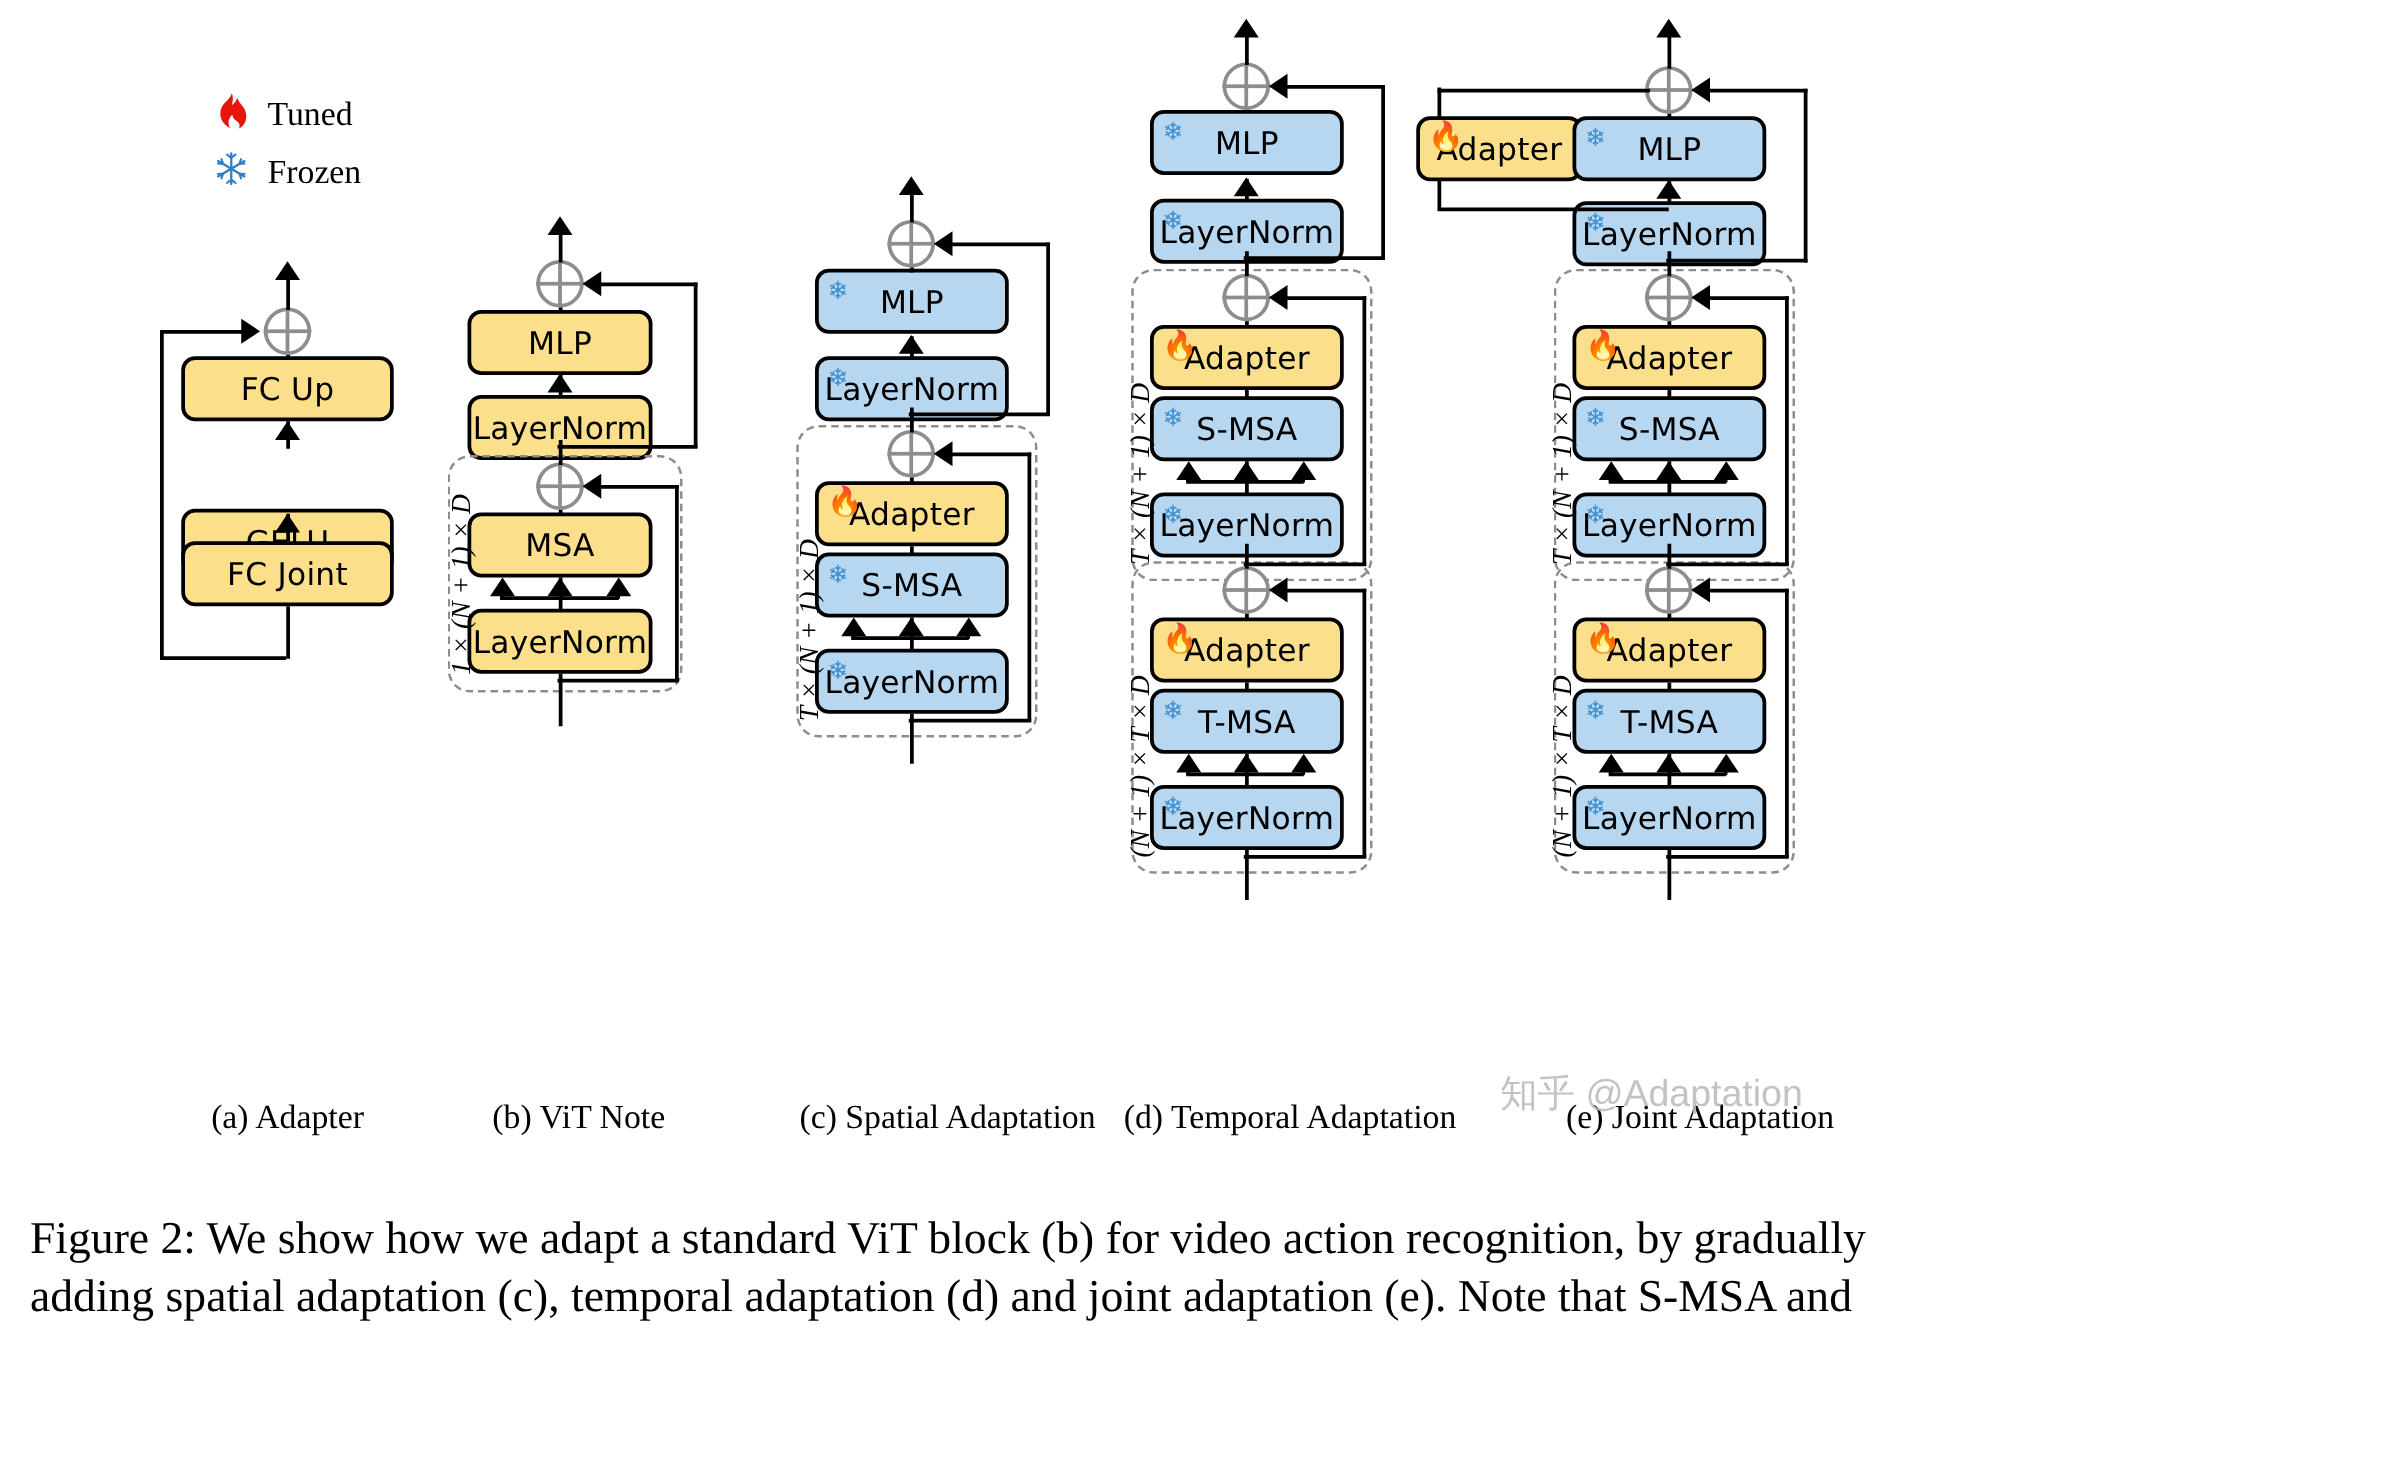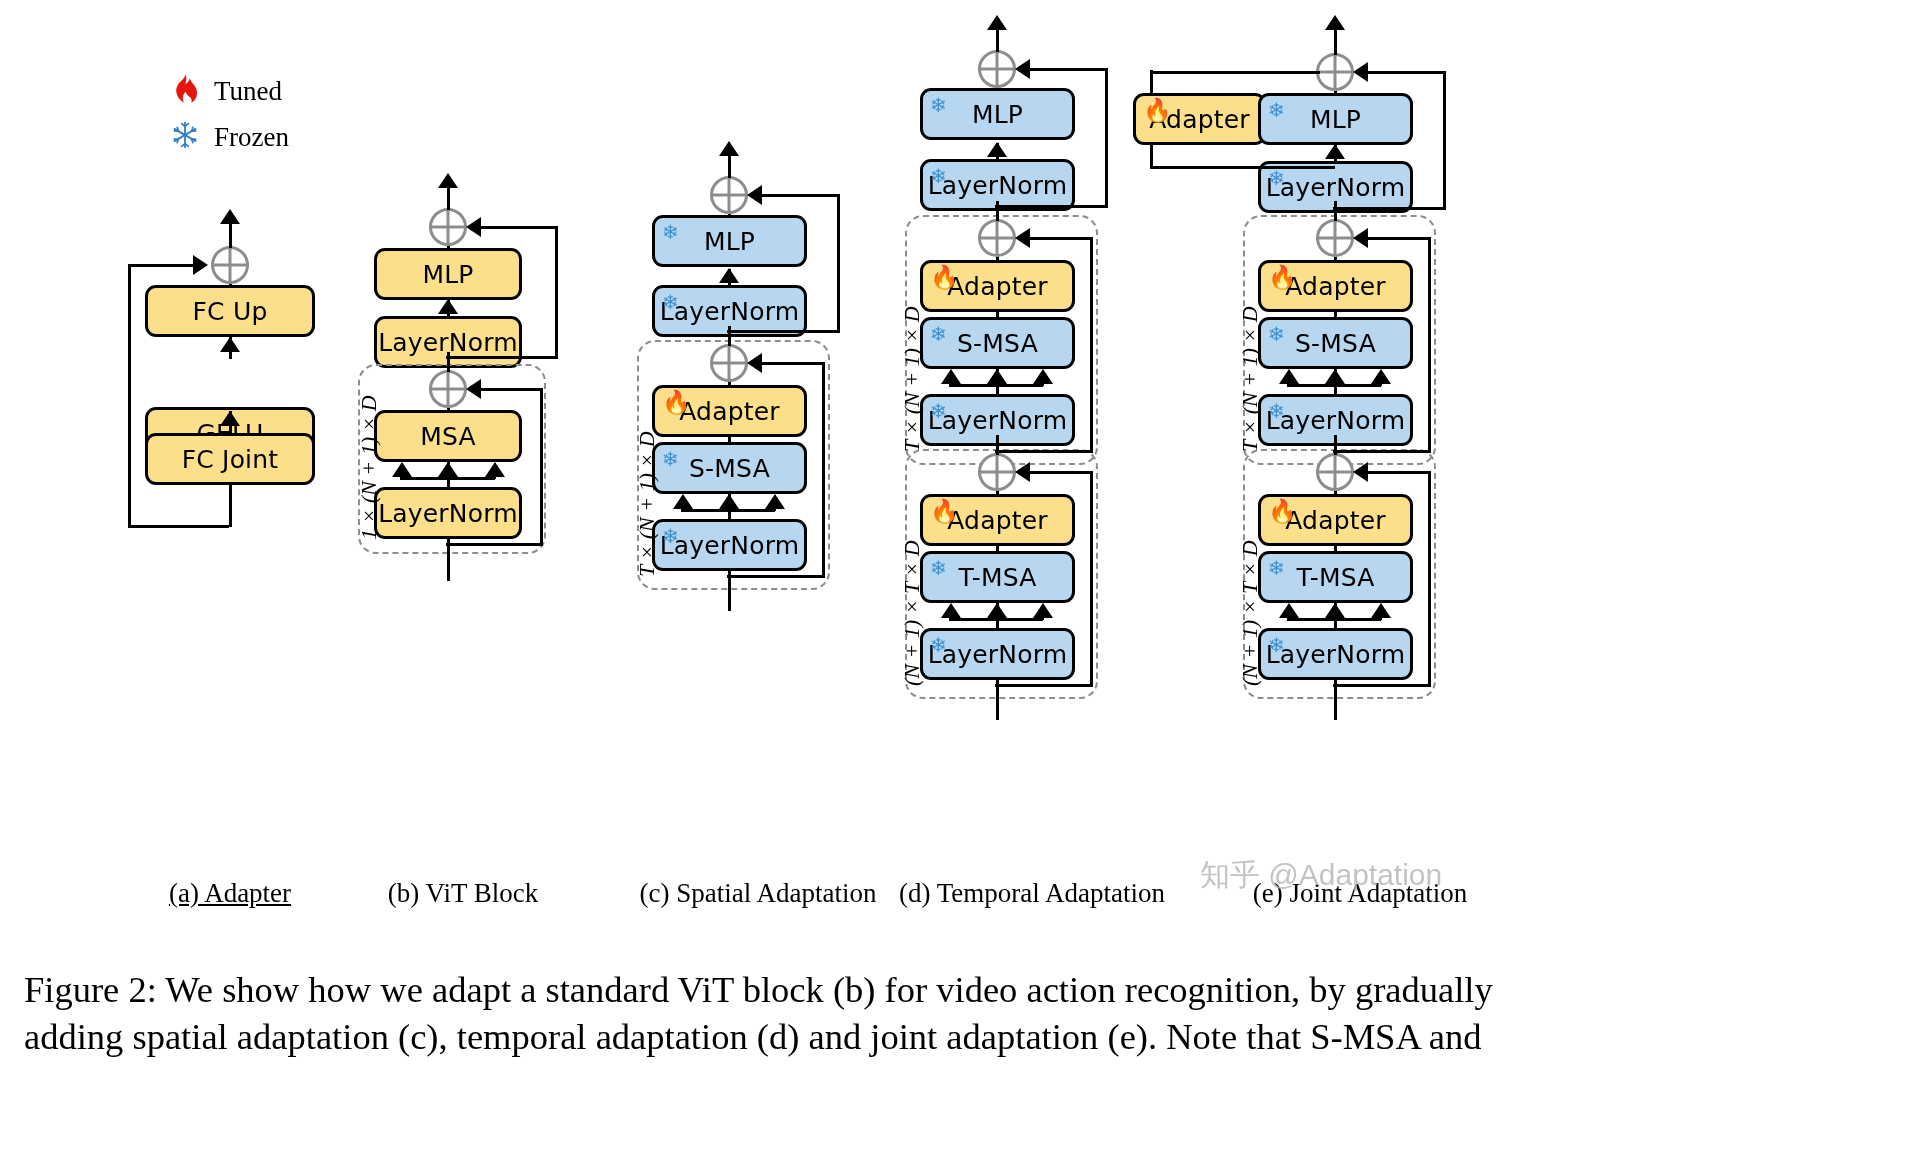--- a/index.html
+++ b/index.html
@@ -176,21 +176,21 @@
   <div class="plus" style="left:211px; top:246px;"></div>
 
   <div class="vline" style="left:228.5px; top:214px; height:34px;"></div>
   <div class="arr-up" style="left:220px; top:209px;"></div>
 
   <div class="hline" style="left:128px; top:525px; width:101px;"></div>
   <div class="vline" style="left:128px; top:264px; height:263px;"></div>
   <div class="hline" style="left:128px; top:263.5px; width:70px;"></div>
   <div class="arr-left" style="left:193px; top:255px; transform:scaleX(-1);"></div>
 
-  <div class="paneltitle" style="left:100px; top:878px; width:260px;text-decoration:underline;">(a) Adapter</div>
+  <div class="paneltitle" style="left:100px; top:878px; width:260px;">(a) Adapter</div>
 </div>
 
 <div class="panel">
   <div class="nodebox yellow" style="left:374px; top:248px; width:148px; height:52px;">
     <span>MLP</span>
   </div>
   <div class="nodebox yellow" style="left:374px; top:316px; width:148px; height:52px;">
     <span>LayerNorm</span>
   </div>
   <div class="nodebox yellow" style="left:374px; top:410px; width:148px; height:52px;">
@@ -229,21 +229,21 @@
   <div class="vline" style="left:446.5px; top:228px; height:22px;"></div>
   <div class="plus" style="left:429px; top:208px;"></div>
   <div class="vline" style="left:446.5px; top:178px; height:32px;"></div>
   <div class="arr-up" style="left:438px; top:173px;"></div>
 
   <div class="hline" style="left:446px; top:356px; width:112px;"></div>
   <div class="vline" style="left:555px; top:226px; height:132px;"></div>
   <div class="hline" style="left:473px; top:225.5px; width:85px;"></div>
   <div class="arr-left" style="left:466px; top:217px;"></div>
 
-  <div class="paneltitle" style="left:318px; top:878px; width:290px;">(b) ViT Block</div>
+  <div class="paneltitle" style="left:318px; top:878px; width:290px;">(b) ViT Note</div>
 </div>
 
 <div class="panel">
   <div class="nodebox blue" style="left:652px; top:215px; width:155px; height:52px;">
     <span class="badge snow">❄</span>
     <span>MLP</span>
   </div>
   <div class="nodebox blue" style="left:652px; top:285px; width:155px; height:52px;">
     <span class="badge snow">❄</span>
     <span>LayerNorm</span>

